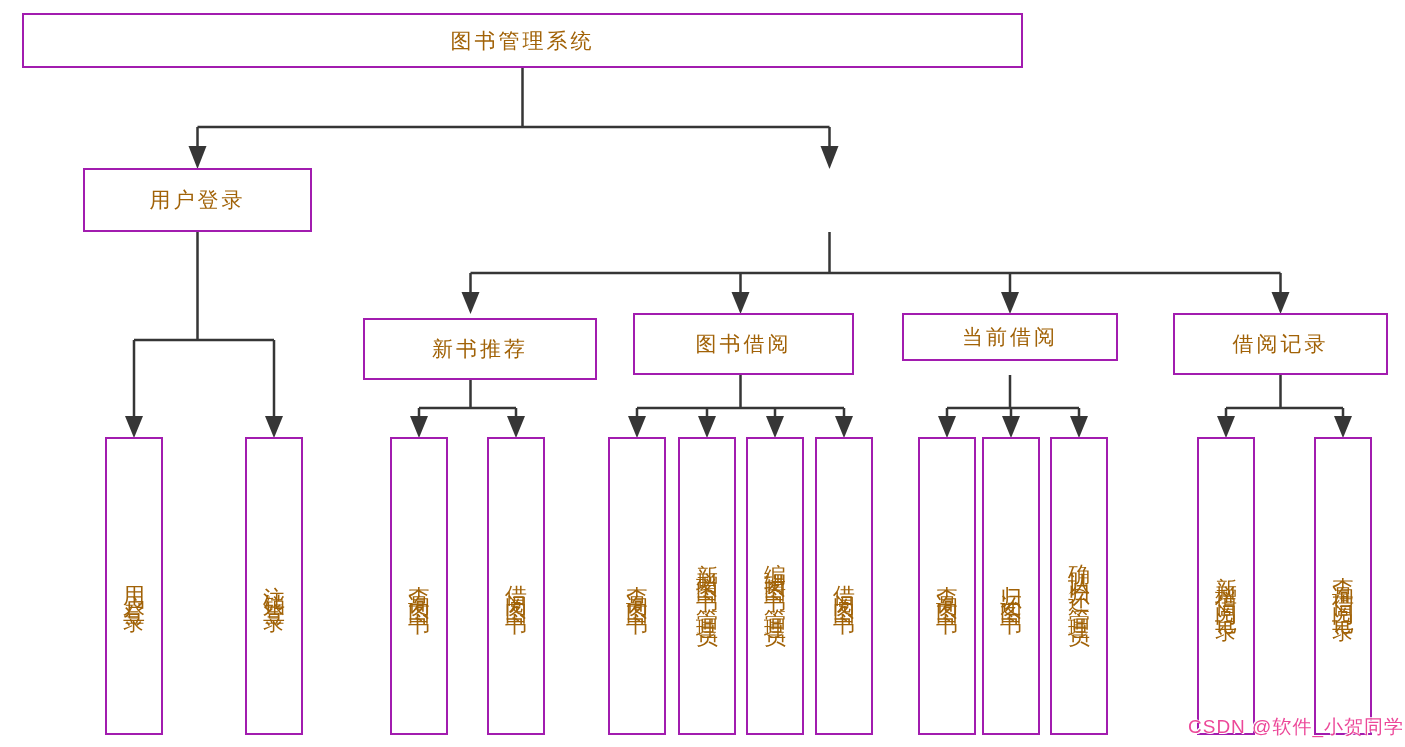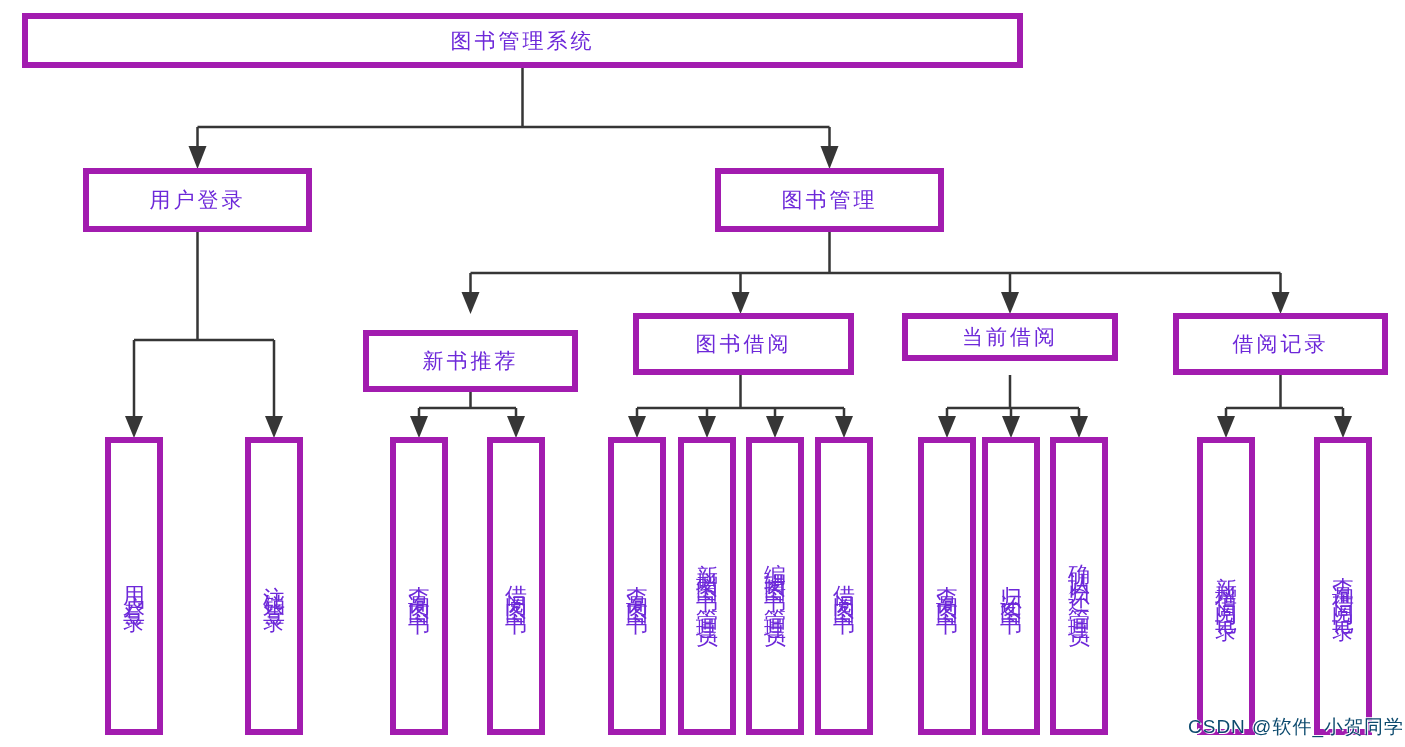--- a/index.html
+++ b/index.html
@@ -7,42 +7,42 @@
     position:relative;
     width:1405px;height:747px;
     background:#ffffff;
     font-family:"Liberation Sans","DejaVu Sans",sans-serif;
     overflow:hidden;
   }
   #connectors{position:absolute;left:0;top:0;}
   .box{
     position:absolute;
     box-sizing:border-box;
-    border:6px solid #a21caf;
+    border:2px solid #a21caf;
     background:#ffffff;
     display:flex;align-items:center;justify-content:center;
-    color:#6d28d9;
+    color:#a16207;
     font-size:21px;
     letter-spacing:3px;
     white-space:nowrap;
   }
   .leaf{
     font-size:22px;
     letter-spacing:9px;
   }
   .leaf .vtext{
     writing-mode:vertical-rl;
     text-orientation:mixed;
     line-height:1;
   }
   #watermark{
     position:absolute;
     left:1188px;top:714px;
     font-size:19px;
-    color:#0c4a6e;
+    color:#ec4899;
     letter-spacing:1px;
     text-shadow:1px 1px 0 #ffffff,-1px -1px 0 #ffffff;
     z-index:5;
     white-space:nowrap;
   }
   svg line, svg path{stroke:#363636;stroke-width:2.5;fill:none;}
   svg polygon{fill:#363636;stroke:none;}
 </style>
 </head>
 <body>
@@ -81,23 +81,22 @@
     <polygon points="1070,416 1088,416 1079,438"></polygon>
 
     <path d="M1280.5,375 V408 M1226,408 H1343 M1226,408 V417 M1343,408 V417"></path>
     <polygon points="1217,416 1235,416 1226,438"></polygon>
     <polygon points="1334,416 1352,416 1343,438"></polygon>
   </svg>
 
   <div class="box" style="left:22px;top:13px;width:1001px;height:55px;">图书管理系统</div>
 
   <div class="box" style="left:83px;top:168px;width:229px;height:64px;">用户登录</div>
-  <div class="box" style="left:715px;top:168px;width:229px;height:64px;">图书管理</div>
 
-  <div class="box" style="left:363px;top:330px;width:215px;height:62px;">新书推荐</div>
+  <div class="box" style="left:363px;top:318px;width:234px;height:62px;">新书推荐</div>
   <div class="box" style="left:633px;top:313px;width:221px;height:62px;">图书借阅</div>
   <div class="box" style="left:902px;top:313px;width:216px;height:48px;">当前借阅</div>
   <div class="box" style="left:1173px;top:313px;width:215px;height:62px;">借阅记录</div>
 
   <div class="box leaf" style="left:105px;top:437px;width:58px;height:298px;">
     <span class="vtext">用户登录</span>
   </div>
   <div class="box leaf" style="left:245px;top:437px;width:58px;height:298px;">
     <span class="vtext">注销登录</span>
   </div>

